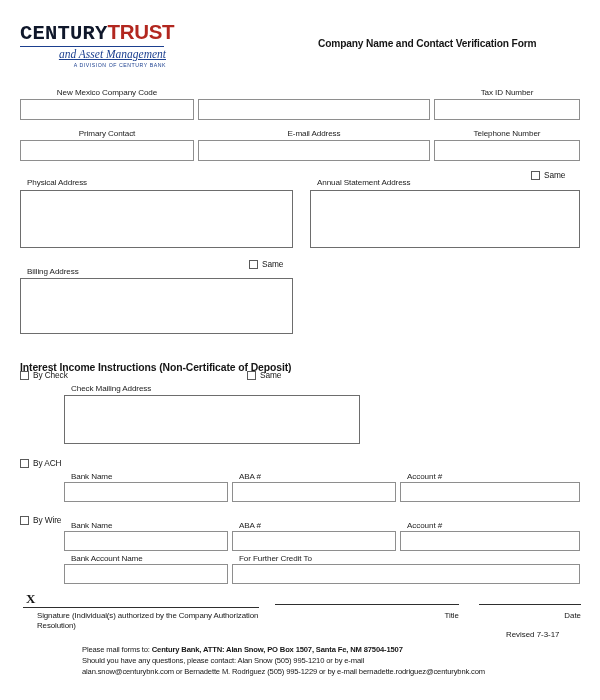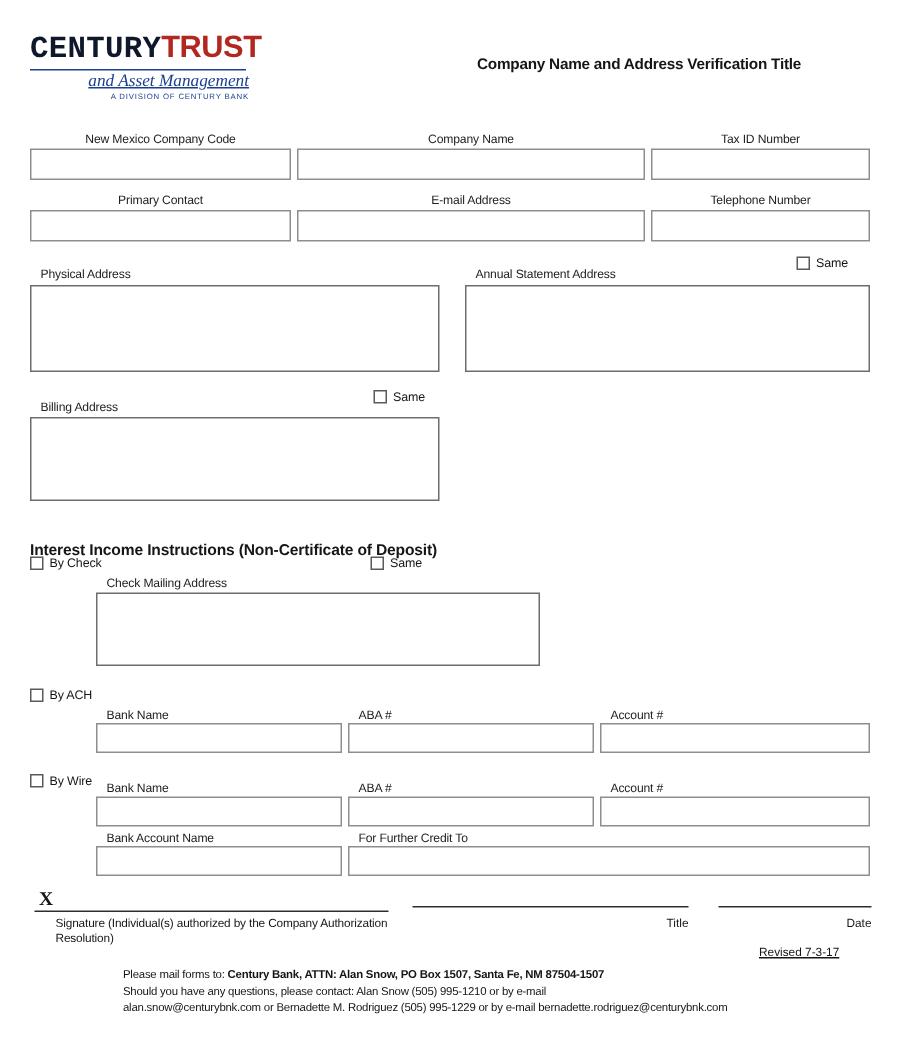--- a/index.html
+++ b/index.html
@@ -64,27 +64,26 @@
 
   <div class="abs logo-wrap">
     <div class="logo-line1">
       <span class="logo-century">CENTURY</span><span class="logo-trust">TRUST</span>
     </div>
     <div class="logo-rule"></div>
     <div class="logo-line2">and Asset Management</div>
     <div class="logo-line3">A DIVISION OF CENTURY BANK</div>
   </div>
 
-  <div class="abs form-title">Company Name and Address Verification Title</div>
+  <div class="abs form-title">Company Name and Contact Verification Form</div>
 
 
   <div class="abs flabel flabel-c" style="left:20px; top:88px; width:174px;">New Mexico Company Code</div>
   <input class="abs ibox" style="left: 20px; top: 99px; width: 174px;" value="">
 
-  <div class="abs flabel flabel-c" style="left:198px; top:88px; width:232px;">Company Name</div>
   <input class="abs ibox" style="left: 198px; top: 99px; width: 232px;" value="">
 
   <div class="abs flabel flabel-c" style="left:434px; top:88px; width:146px;">Tax ID  Number</div>
   <input class="abs ibox" style="left: 434px; top: 99px; width: 146px;" value="">
 
   <div class="abs flabel flabel-c" style="left:20px; top:129px; width:174px;">Primary  Contact</div>
   <input class="abs ibox" style="left: 20px; top: 140px; width: 174px;" value="">
 
   <div class="abs flabel flabel-c" style="left:198px; top:129px; width:232px;">E-mail  Address</div>
   <input class="abs ibox" style="left: 198px; top: 140px; width: 232px;" value="">
@@ -160,21 +159,21 @@
   <div class="abs sig-x" style="left:26px; top:592px;">X</div>
   <div class="abs sigline" style="left:23px; top:607px; width:236px;"></div>
   <div class="abs sig-cap" style="left:37px; top:611px; width:240px;">Signature   (Individual(s) authorized by the Company Authorization Resolution)</div>
 
   <div class="abs sigline" style="left:275px; top:604px; width:184px;"></div>
   <div class="abs sig-cap-c" style="left:275px; top:611px; width:184px;">Title</div>
 
   <div class="abs sigline" style="left:479px; top:604px; width:102px;"></div>
   <div class="abs sig-cap-c" style="left:479px; top:611px; width:102px;">Date</div>
 
-  <div class="abs revised" style="left:506px; top:630px;text-decoration:underline;">Revised 7-3-17</div>
+  <div class="abs revised" style="left:506px; top:630px;">Revised 7-3-17</div>
 
   <div class="abs foot" style="left:82px; top:644px;">
     <span>Please mail forms to: </span><b>Century Bank, ATTN: Alan Snow, PO Box 1507, Santa Fe, NM 87504-1507</b>
   </div>
   <div class="abs foot" style="left:82px; top:655px;">Should you have any questions, please contact:  Alan Snow (505) 995-1210 or by e-mail</div>
   <div class="abs foot" style="left:82px; top:666px;">alan.snow@centurybnk.com or Bernadette M. Rodriguez  (505) 995-1229 or by e-mail bernadette.rodriguez@centurybnk.com</div>
 
 </div>
 
 </body></html>

